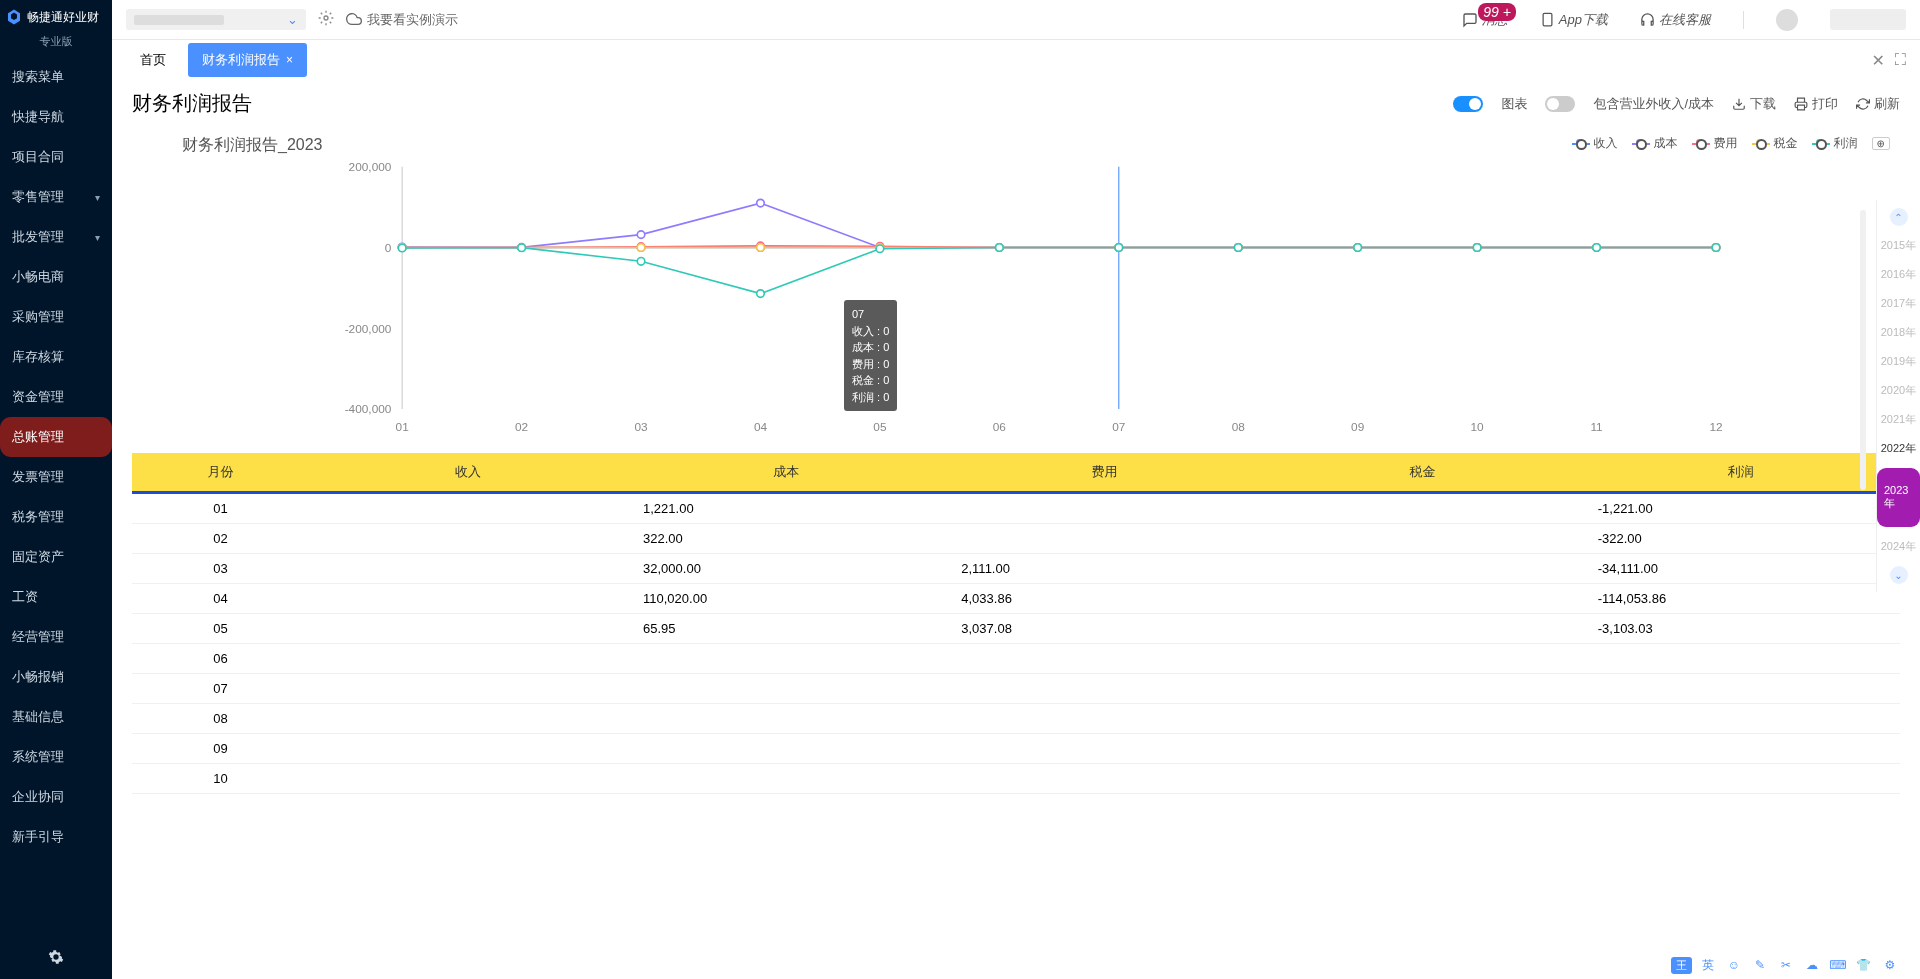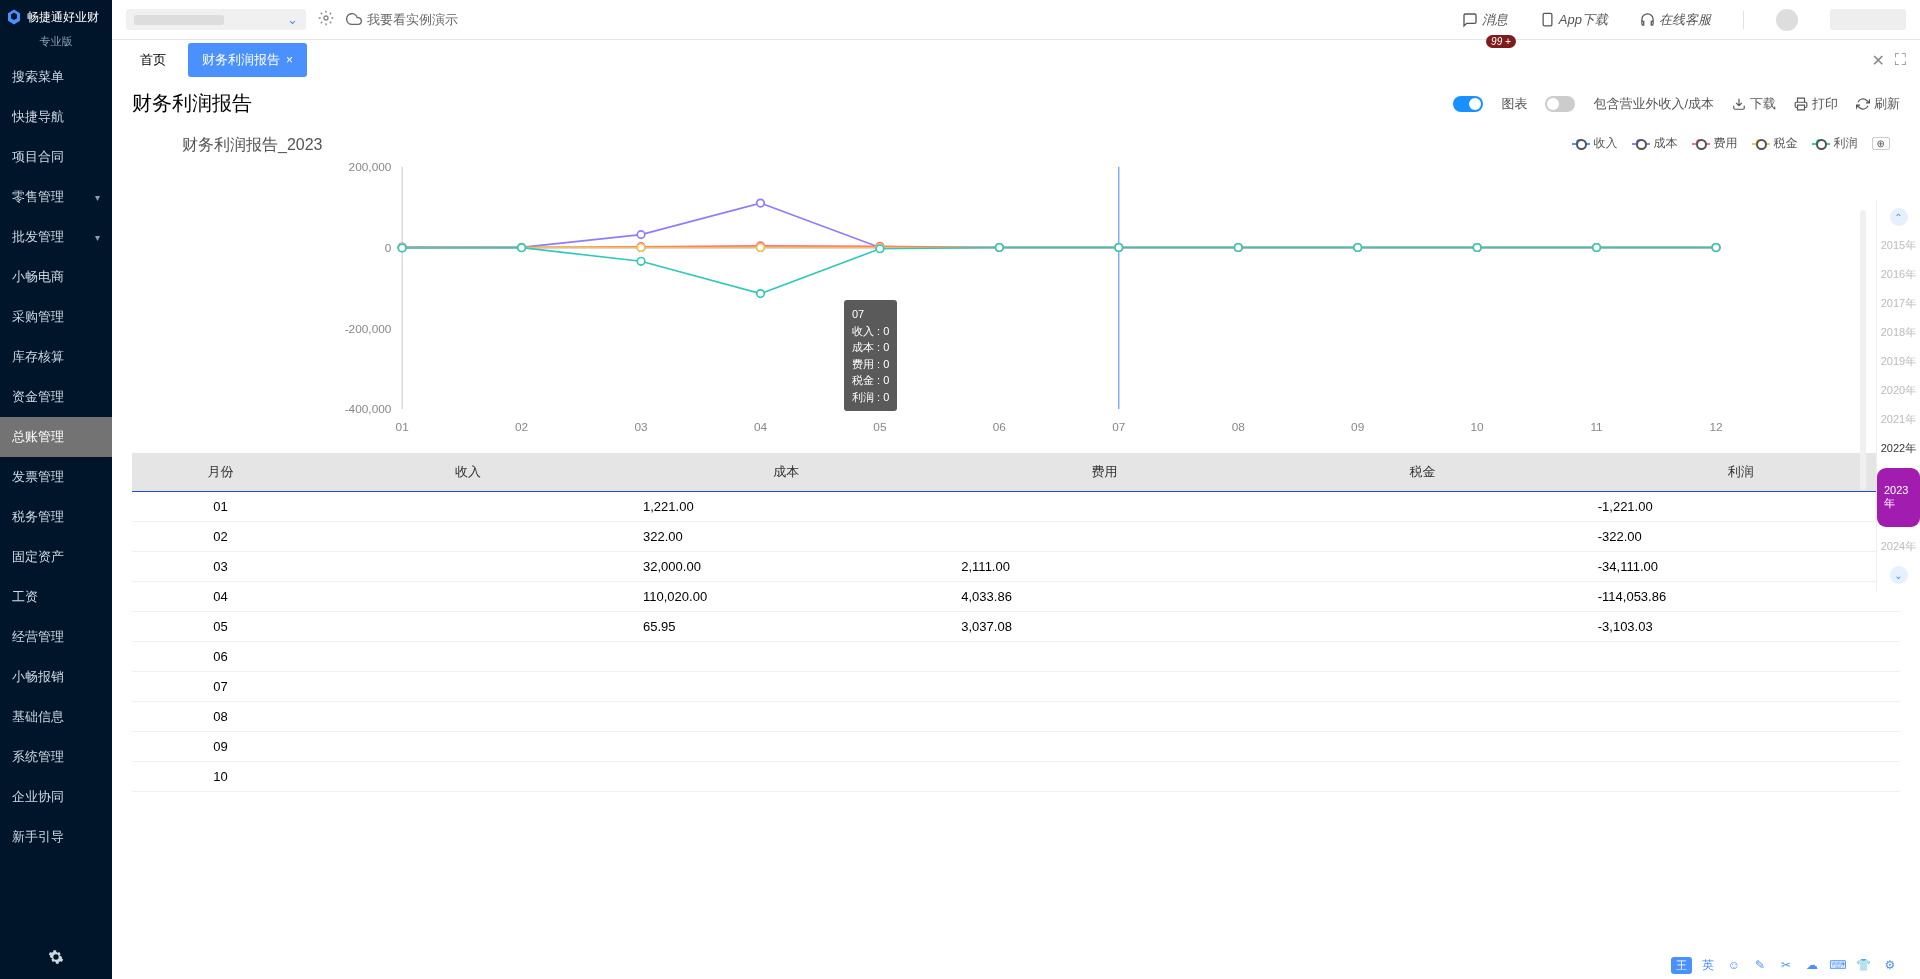--- a/index.html
+++ b/index.html
@@ -5,36 +5,36 @@
     * { margin: 0; padding: 0; box-sizing: border-box; font-family: "Microsoft YaHei", Arial, sans-serif; }
     body { background: #fff; width: 1920px; height: 979px; overflow: hidden; display: flex; }
     
     
     .sidebar { width: 112px; background: #001529; color: #fff; height: 100%; display: flex; flex-direction: column; }
     .sidebar-logo { padding: 8px 5px; display: flex; align-items: center; gap: 4px; font-size: 12px; }
     .sidebar-logo svg { flex-shrink: 0; }
     .sidebar-edition { font-size: 11px; color: #8a9fb5; padding: 0 8px 8px; text-align: center; }
     .sidebar-menu { flex: 1; overflow-y: auto; }
     .sidebar-item { padding: 11px 12px; font-size: 13px; color: #cdd8e3; cursor: pointer; display: flex; align-items: center; justify-content: space-between; }
-    .sidebar-item.active { background: #737373; color: #fff; }
+    .sidebar-item.active { background: #7f1d1d; color: #fff; border-radius: 11px; }
     .sidebar-footer { padding: 10px; text-align: center; }
     .chevron { font-size: 10px; color: #8a9fb5; }
     
     
     .main { flex: 1; display: flex; flex-direction: column; height: 100%; position: relative; }
     
     
     .topbar { height: 40px; background: #fff; border-bottom: 1px solid #e8e8e8; display: flex; align-items: center; padding: 0 14px; gap: 16px; }
     .topbar-left { display: flex; align-items: center; gap: 12px; }
     .org-select { display: flex; align-items: center; gap: 8px; color: #999; background: #f0f0f0; padding: 3px 8px; border-radius: 3px; font-size: 13px; width: 180px; justify-content: space-between; }
     .gear { color: #888; cursor: pointer; }
     .demo-btn { display: flex; align-items: flex-start; gap: 5px; color: #666; font-size: 13px; cursor: pointer; }
     .topbar-right { margin-left: auto; display: flex; align-items: center; gap: 32px; font-size: 13px; color: #555; font-style: italic; }
     .topbar-item { display: flex; align-items: center; gap: 4px; cursor: pointer; position: relative; }
-    .badge { position: absolute; top: -8px; right: -8px; background: #7f1d1d; color: #fff; font-size: 10px; padding: 1px 5px; border-radius: 8px; margin-top: 32px; }
+    .badge { position: absolute; top: -8px; right: -8px; background: #be185d; color: #fff; font-size: 14px; padding: 1px 5px; border-radius: 8px; }
     .avatar { width: 22px; height: 22px; border-radius: 50%; background: #ddd; }
     .user-name { background: #eee; color: #aaa; padding: 2px 14px; border-radius: 3px; font-size: 12px; }
     
     
     .tabs-bar { height: 40px; display: flex; align-items: center; padding: 0 14px; gap: 8px; position: relative; }
     .tab { padding: 8px 14px; font-size: 13px; cursor: pointer; display: flex; align-items: center; gap: 6px; border-radius: 3px; }
     .tab.active { background: #4a90ff; color: #fff; }
     .tab-close { font-size: 12px; cursor: pointer; }
     .tabs-right { margin-left: auto; display: flex; gap: 10px; color: #888; }
     
@@ -62,21 +62,21 @@
     
     .year-bar { width: 44px; background: #fff; border-left: 1px solid #eee; display: flex; flex-direction: column; align-items: center; gap: 10px; padding: 8px 0; font-size: 11px; color: #bbb; position: absolute; right: 0; top: 120px; }
     .year-item { cursor: pointer; padding: 2px 0; }
     .year-item.bold { color: #333; font-weight: 500; }
     .year-item.active { background: #a21caf; color: #fff; padding: 16px 7px; border-radius: 9px; }
     .year-nav { width: 18px; height: 18px; border-radius: 50%; background: #e6f0ff; color: #4a90ff; display: flex; align-items: center; justify-content: center; font-size: 10px; cursor: pointer; }
     
     
     .table-wrap { margin-top: 18px; }
     table { width: 100%; border-collapse: collapse; font-size: 13px; }
-    thead th { background: #e5e5e5; padding: 10px 8px; font-weight: 500; color: #333; text-align: center; border-bottom: 1px solid #1d4ed8; }
+    thead th { background: #fde047; padding: 10px 8px; font-weight: 500; color: #333; text-align: center; border-bottom: 3px solid #1d4ed8; }
     tbody td { padding: 7px 16px; border-bottom: 1px solid #f0f0f0; text-align: left; }
     tbody td:first-child { text-align: center; }
     
     
     .scroll-hint { position: absolute; right: 54px; top: 130px; width: 6px; height: 280px; background: #f0f0f0; border-radius: 3px; }
     
     
     .dock { position: absolute; bottom: 4px; right: 20px; display: flex; gap: 6px; align-items: center; }
     .dock-item { width: 20px; height: 20px; border-radius: 3px; display: flex; align-items: center; justify-content: center; font-size: 12px; color: #4a90ff; cursor: pointer; }
     .dock-badge { background: #4a90ff; color: #fff; padding: 1px 5px; border-radius: 3px; font-size: 11px; }

